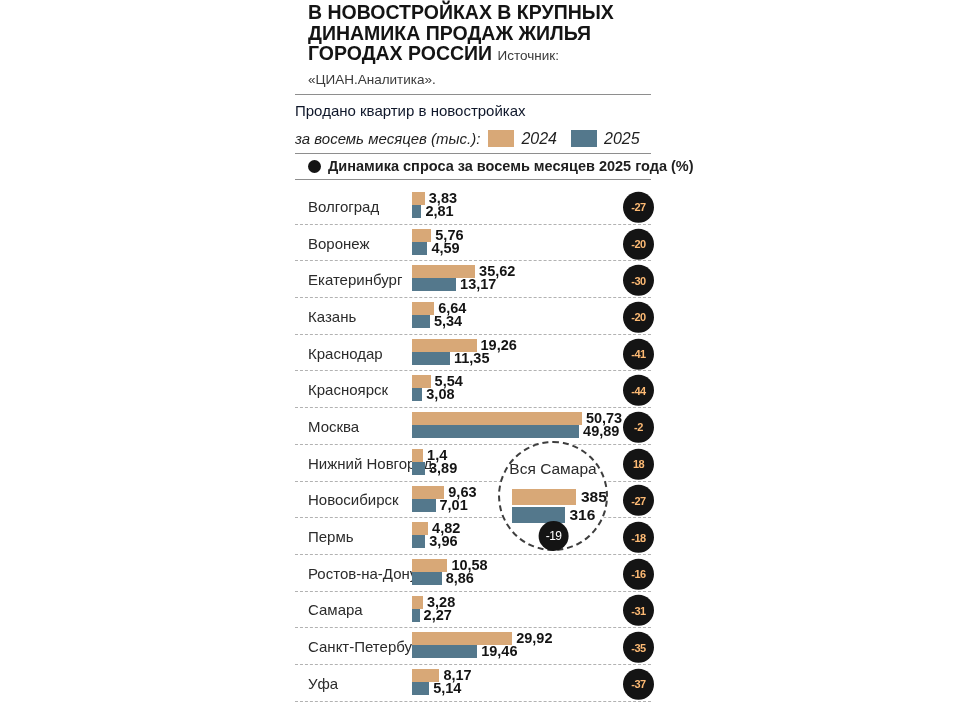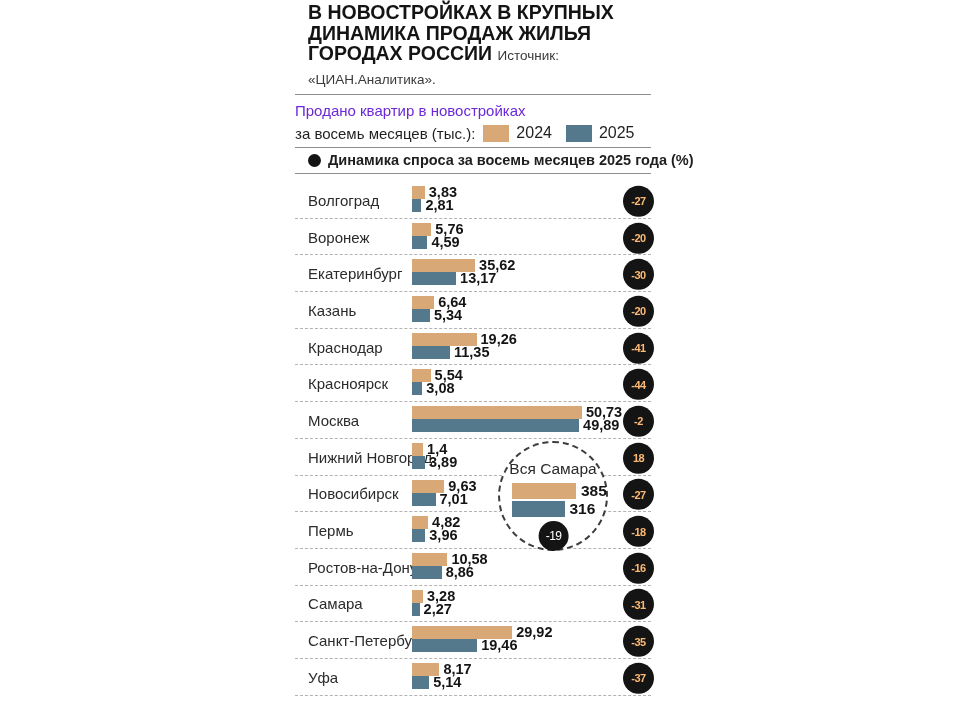--- a/index.html
+++ b/index.html
@@ -11,22 +11,22 @@
   .column { position:absolute; left:295px; top:0; width:356px; }
 
   
   .title { margin:2px 0 0 13px; font-size:19.5px; font-weight:700; line-height:20.5px; color:#141414; }
   .title .src { font-size:13.5px; font-weight:400; color:#3a3a3a; letter-spacing:0; }
   .rule { border-top:1.5px solid #8e8e8e; margin-top:4px; }
   .rule2 { border-top:1.5px solid #8e8e8e; }
 
   
   .legend-sold { padding-top:6px; padding-bottom:5px; }
-  .legend-sold .l1 { font-size:15px; color:#6d28d9; line-height:19px; }
-  .legend-line2 { display:flex; align-items:center; margin-top:4px; height:18px; }
+  .legend-sold .l1 { font-size:15px; color:#0f172a; line-height:19px; }
+  .legend-line2 { display:flex; align-items:flex-start; margin-top:10px; height:18px;font-style:italic; }
   .legend-line2 .l2 { font-size:15px; color:#1f1f1f; }
   .swatch { width:26px; height:17px; margin-left:8px; }
   .swatch-2024 { background:var(--c24,#d8a877); }
   .swatch-2025 { background:var(--c25,#54788c); margin-left:14px; }
   .series-label { font-size:16px; color:#1f1f1f; margin-left:7px; }
 
   
   .legend-demand { display:flex; align-items:center; padding:4px 0 5px 13px;font-weight:bold; }
   .legend-dot { width:13px; height:13px; border-radius:50%; background:#141414; flex:0 0 auto; }
   .legend-demand .dtext { font-size:14.5px; color:#1f1f1f; margin-left:7px; white-space:nowrap; }
@@ -44,21 +44,21 @@
   .val { margin-left:4px; font-size:14.5px; font-weight:700; color:#141414; white-space:nowrap; line-height:13px; }
   .badge { position:absolute; left:328px; top:50%; transform:translateY(-46%);
            width:31px; height:31px; border-radius:50%; background:var(--cbadge,#141414);
            color:#fdba74; font-size:11px; font-weight:700; letter-spacing:-0.5px;
            display:flex; align-items:center; justify-content:center; }
 
   
   .inset { position:absolute; left:203px; top:441px; width:110px; height:110px;
            background:#fff; border:2px dashed #3d3d3d; border-radius:50%; z-index:5; }
   .inset-label { text-align:center; margin-top:17px; font-size:15.5px; color:#2b2b2b; }
-  .inset-bars { margin:5px 0 0 12px; }
+  .inset-bars { margin:11px 0 0 12px; }
   .inset-bar-line { display:flex; align-items:center; height:16px; margin-bottom:2px; }
   .inset-bar { height:16px; flex:0 0 auto; }
   .inset-val { margin-left:5px; font-size:15.5px; font-weight:700; color:#141414; }
   .inset-badge { position:absolute; left:50%; bottom:-2px; transform:translateX(-48%);
            width:30px; height:30px; border-radius:50%; background:var(--cbadge,#141414);
            color:#fff; font-size:12px; font-weight:400; letter-spacing:-0.5px;
            display:flex; align-items:center; justify-content:center; }
 </style>
 </head>
 <body>

